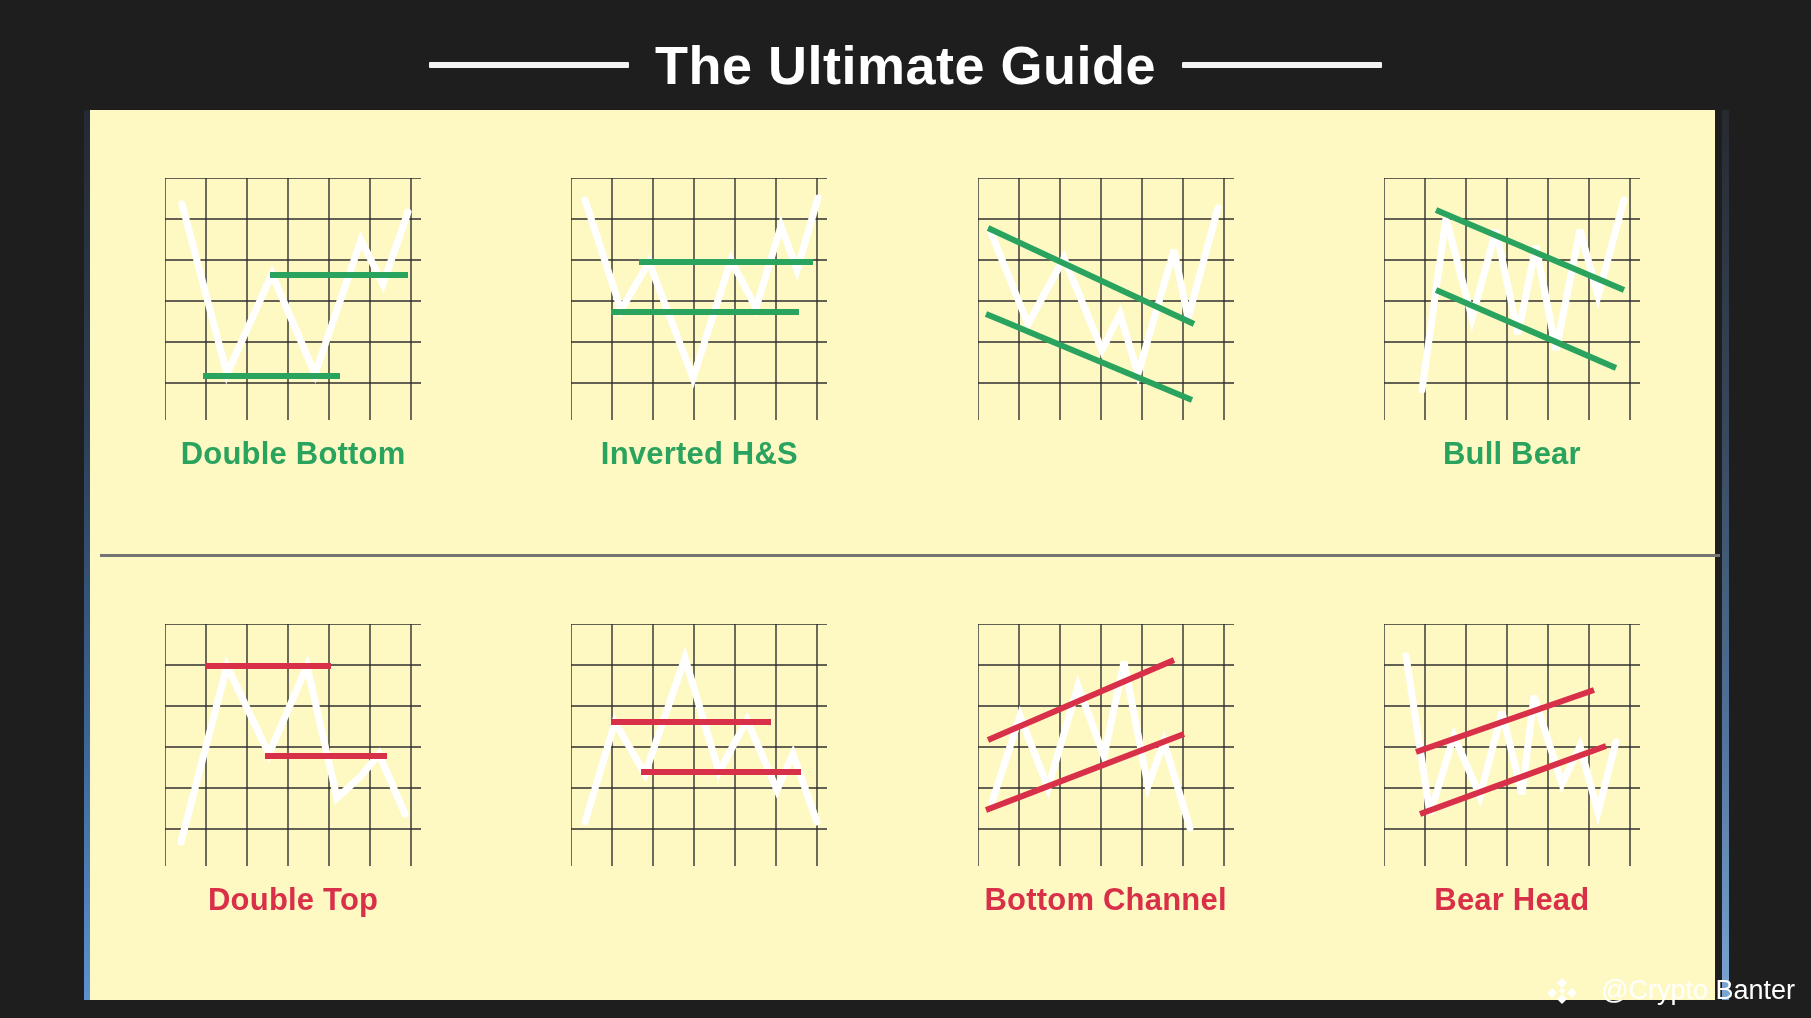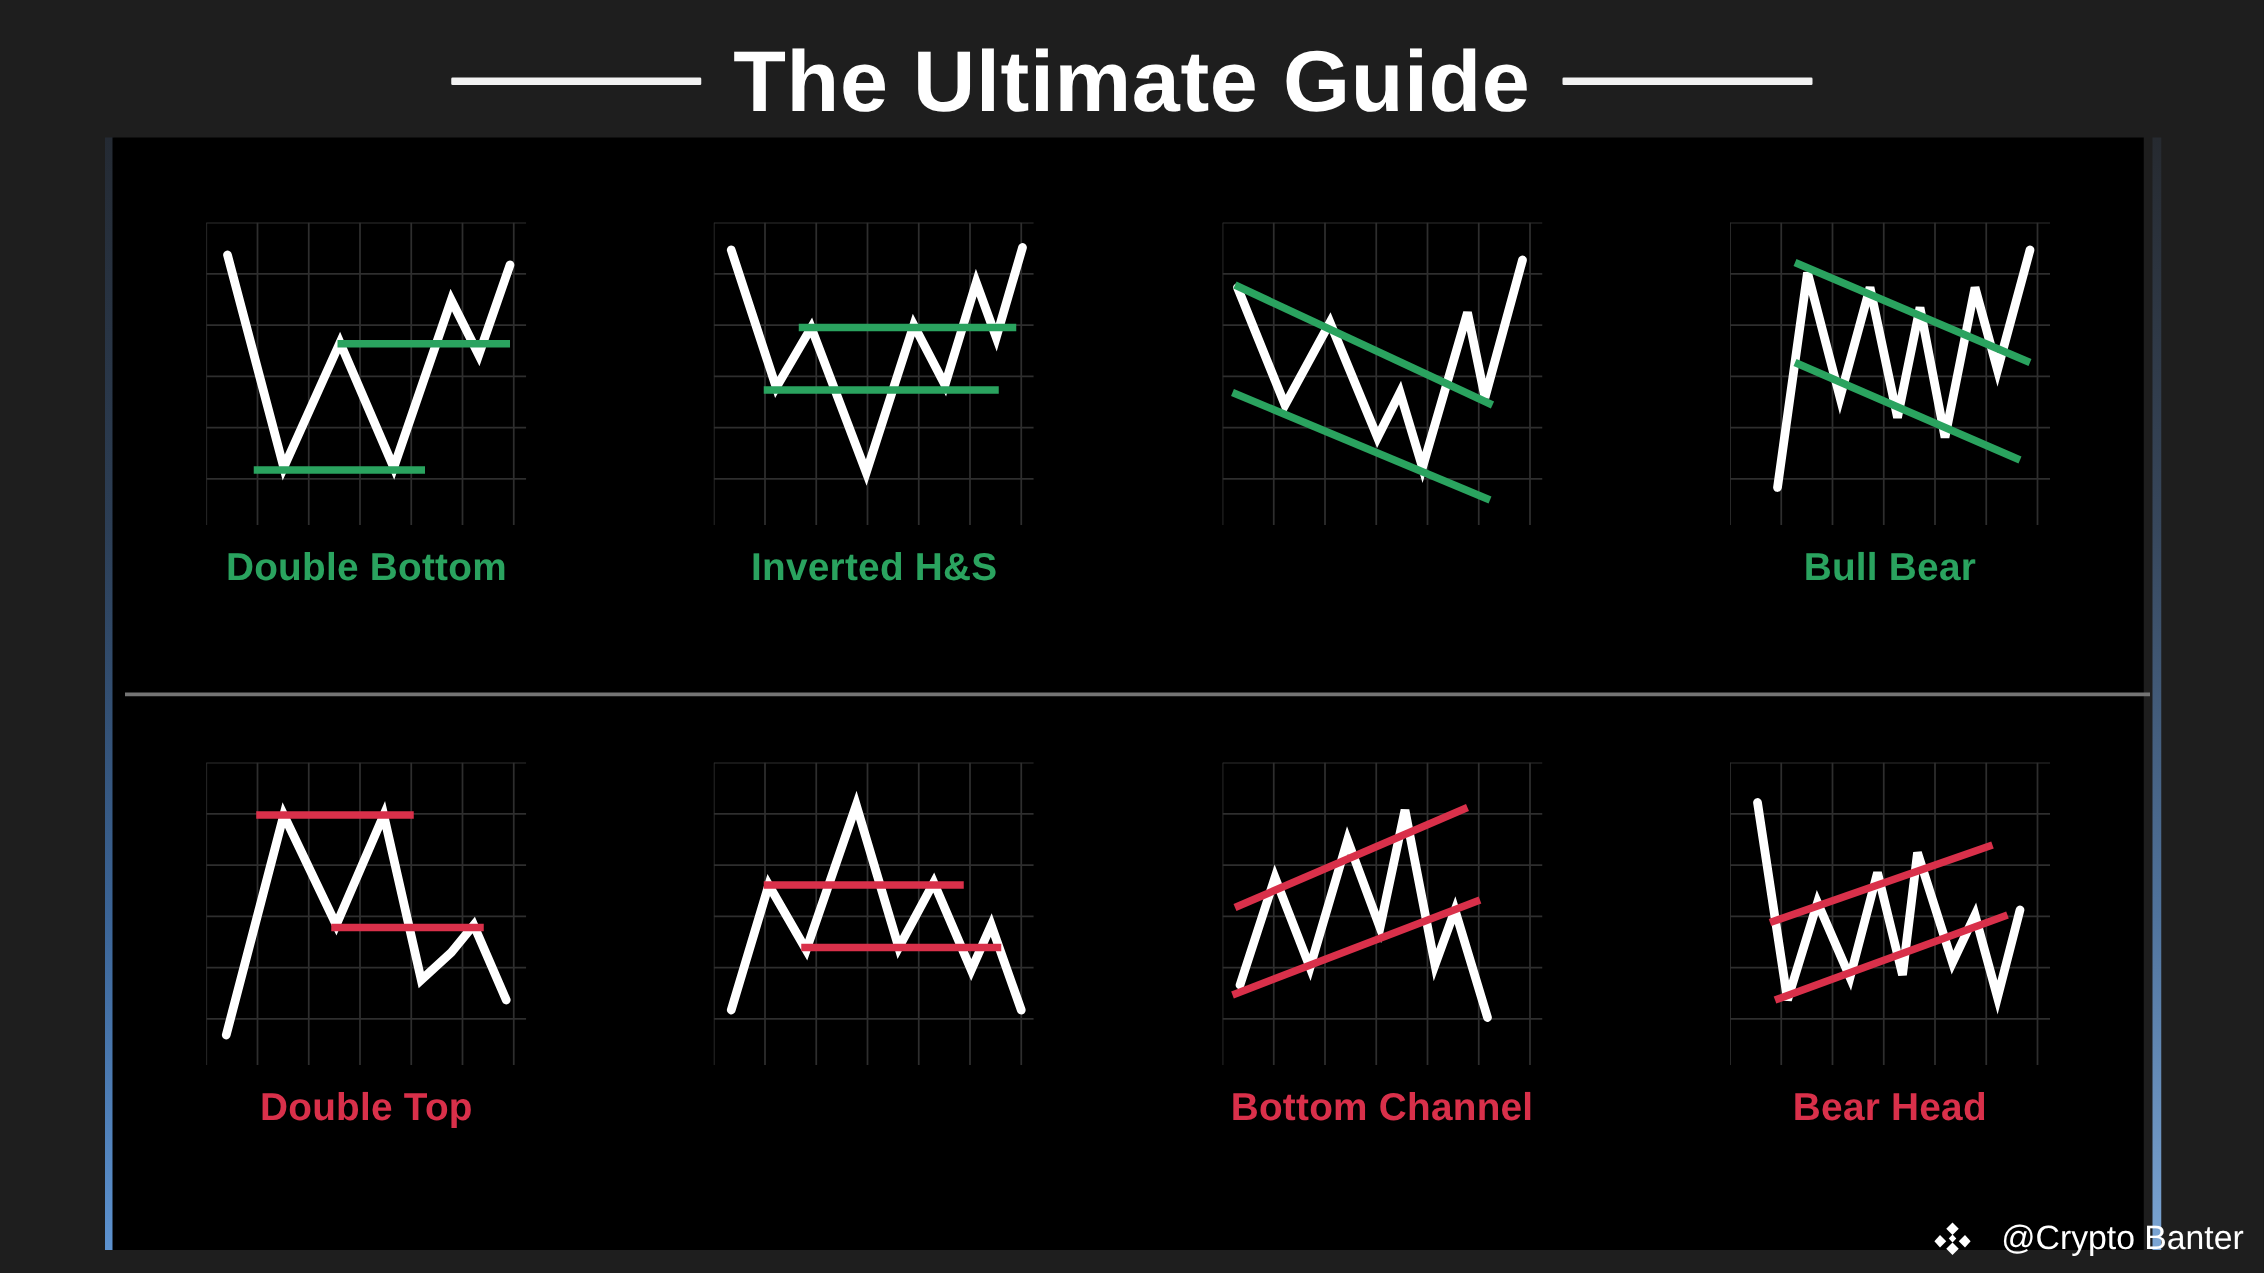--- a/index.html
+++ b/index.html
@@ -30,34 +30,34 @@
   }
   .title-rule {
     height: 6px;
     background: #f2f2f2;
     border-radius: 1px;
   }
   .title-rule.left  { width: 200px; }
   .title-rule.right { width: 200px; }
   #title-text {
     color: #ffffff;
-    font-size: 69px;
+    font-size: 54px;
     font-weight: bold;
     letter-spacing: 0.5px;
     white-space: nowrap;
   }
 
   
   #frame {
     position: absolute;
     left: 90px;
     top: 110px;
     width: 1625px;
     height: 890px;
-    background: #000000;
+    background: #fef9c3;
   }
 
   
   .side-bar {
     position: absolute;
     top: 110px;
     width: 7px;
     height: 890px;
     background: linear-gradient(to bottom, #242a33 0%, #2c3e55 35%, #3b6496 70%, #5d92cf 100%);
   }
@@ -66,21 +66,21 @@
 
   
   .row {
     position: absolute;
     left: 0;
     width: 1625px;
     height: 444px;
     display: flex;
   }
   .row.top    { top: 0; }
-  .row.bottom { top: 432px; text-decoration: underline; }
+  .row.bottom { top: 446px; }
 
   #row-divider {
     position: absolute;
     left: 10px;
     top: 444px;
     width: 1620px;
     height: 3px;
     background: #747474;
   }
 

